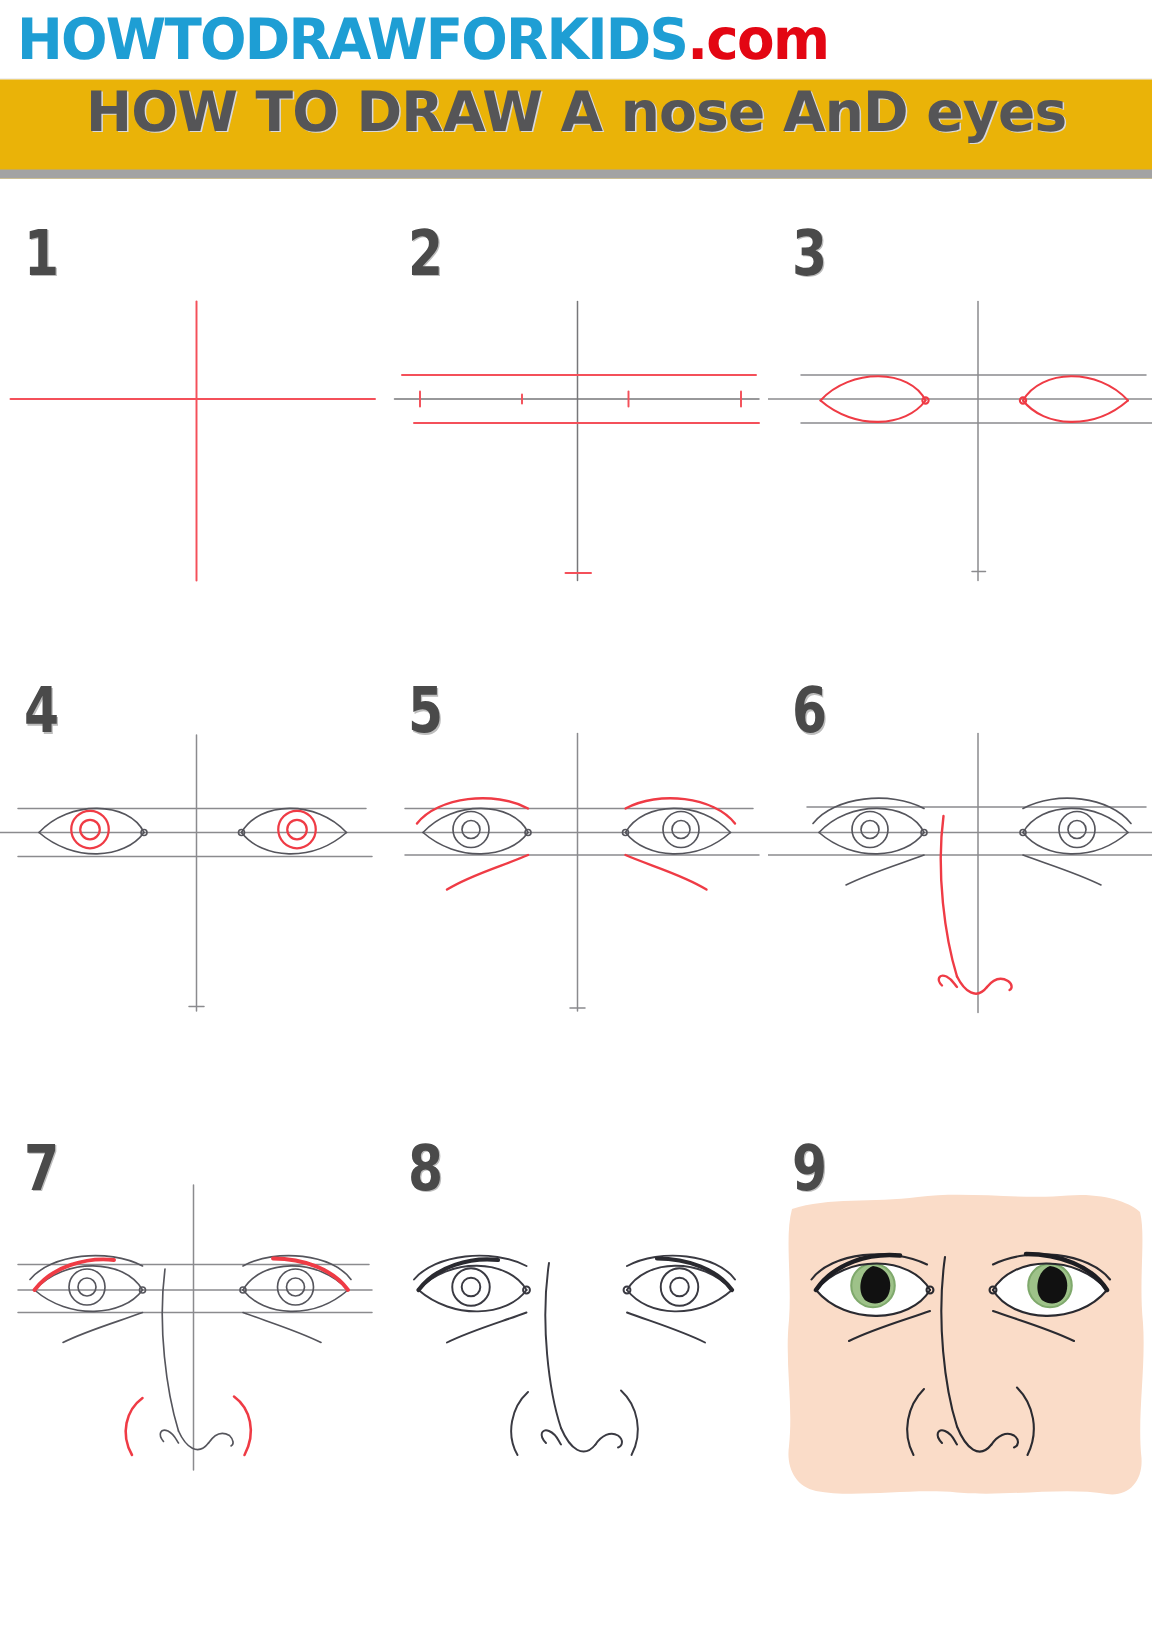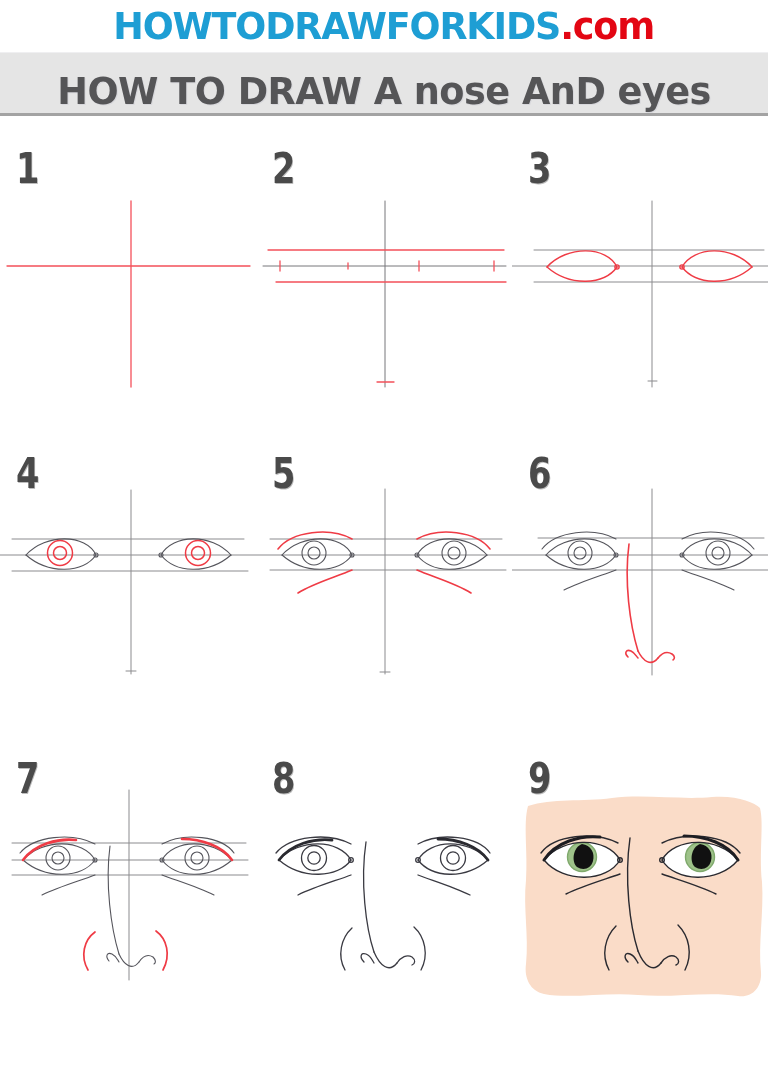--- a/index.html
+++ b/index.html
@@ -7,43 +7,43 @@
   body{
     width:768px;height:1087px;
     background:#ffffff;
     font-family:"Liberation Sans", sans-serif;
     overflow:hidden;
     position:relative;
   }
   
   .brand-bar{
     height:52px;
-    display:flex;align-items:center;justify-content:center;
+    display:flex;align-items:center;justify-content:flex-start;
     background:#ffffff;
   }
   .brand-text{
     font-family:"DejaVu Sans", sans-serif;
     font-weight:bold;
     font-size:38px;
     letter-spacing:-1.2px;
     line-height:1;
     transform:scaleX(0.96);
     white-space:nowrap;
   }
   .brand-main{color:#1e9ed4;}
   .brand-dot{color:#e30613;}
   .brand-com{color:#e30613;}
 
   
   .title-band{
     height:60px;
-    background:#e5e5e5;
-    display:flex;align-items:flex-end;justify-content:center;
+    background:#eab308;
+    display:flex;align-items:flex-start;justify-content:center;
     border-top:1px solid #efeff1;
-    border-bottom:3px solid #a3a3a3;
+    border-bottom:6px solid #a3a3a3;
   }
   .title-text{
     font-family:"DejaVu Sans", sans-serif;
     font-weight:bold;
     font-size:37px;
     color:#555557;
     letter-spacing:-0.5px;
     white-space:nowrap;
     transform:scaleX(0.99);
     text-shadow:1px 1px 0 #d8d8dc;

